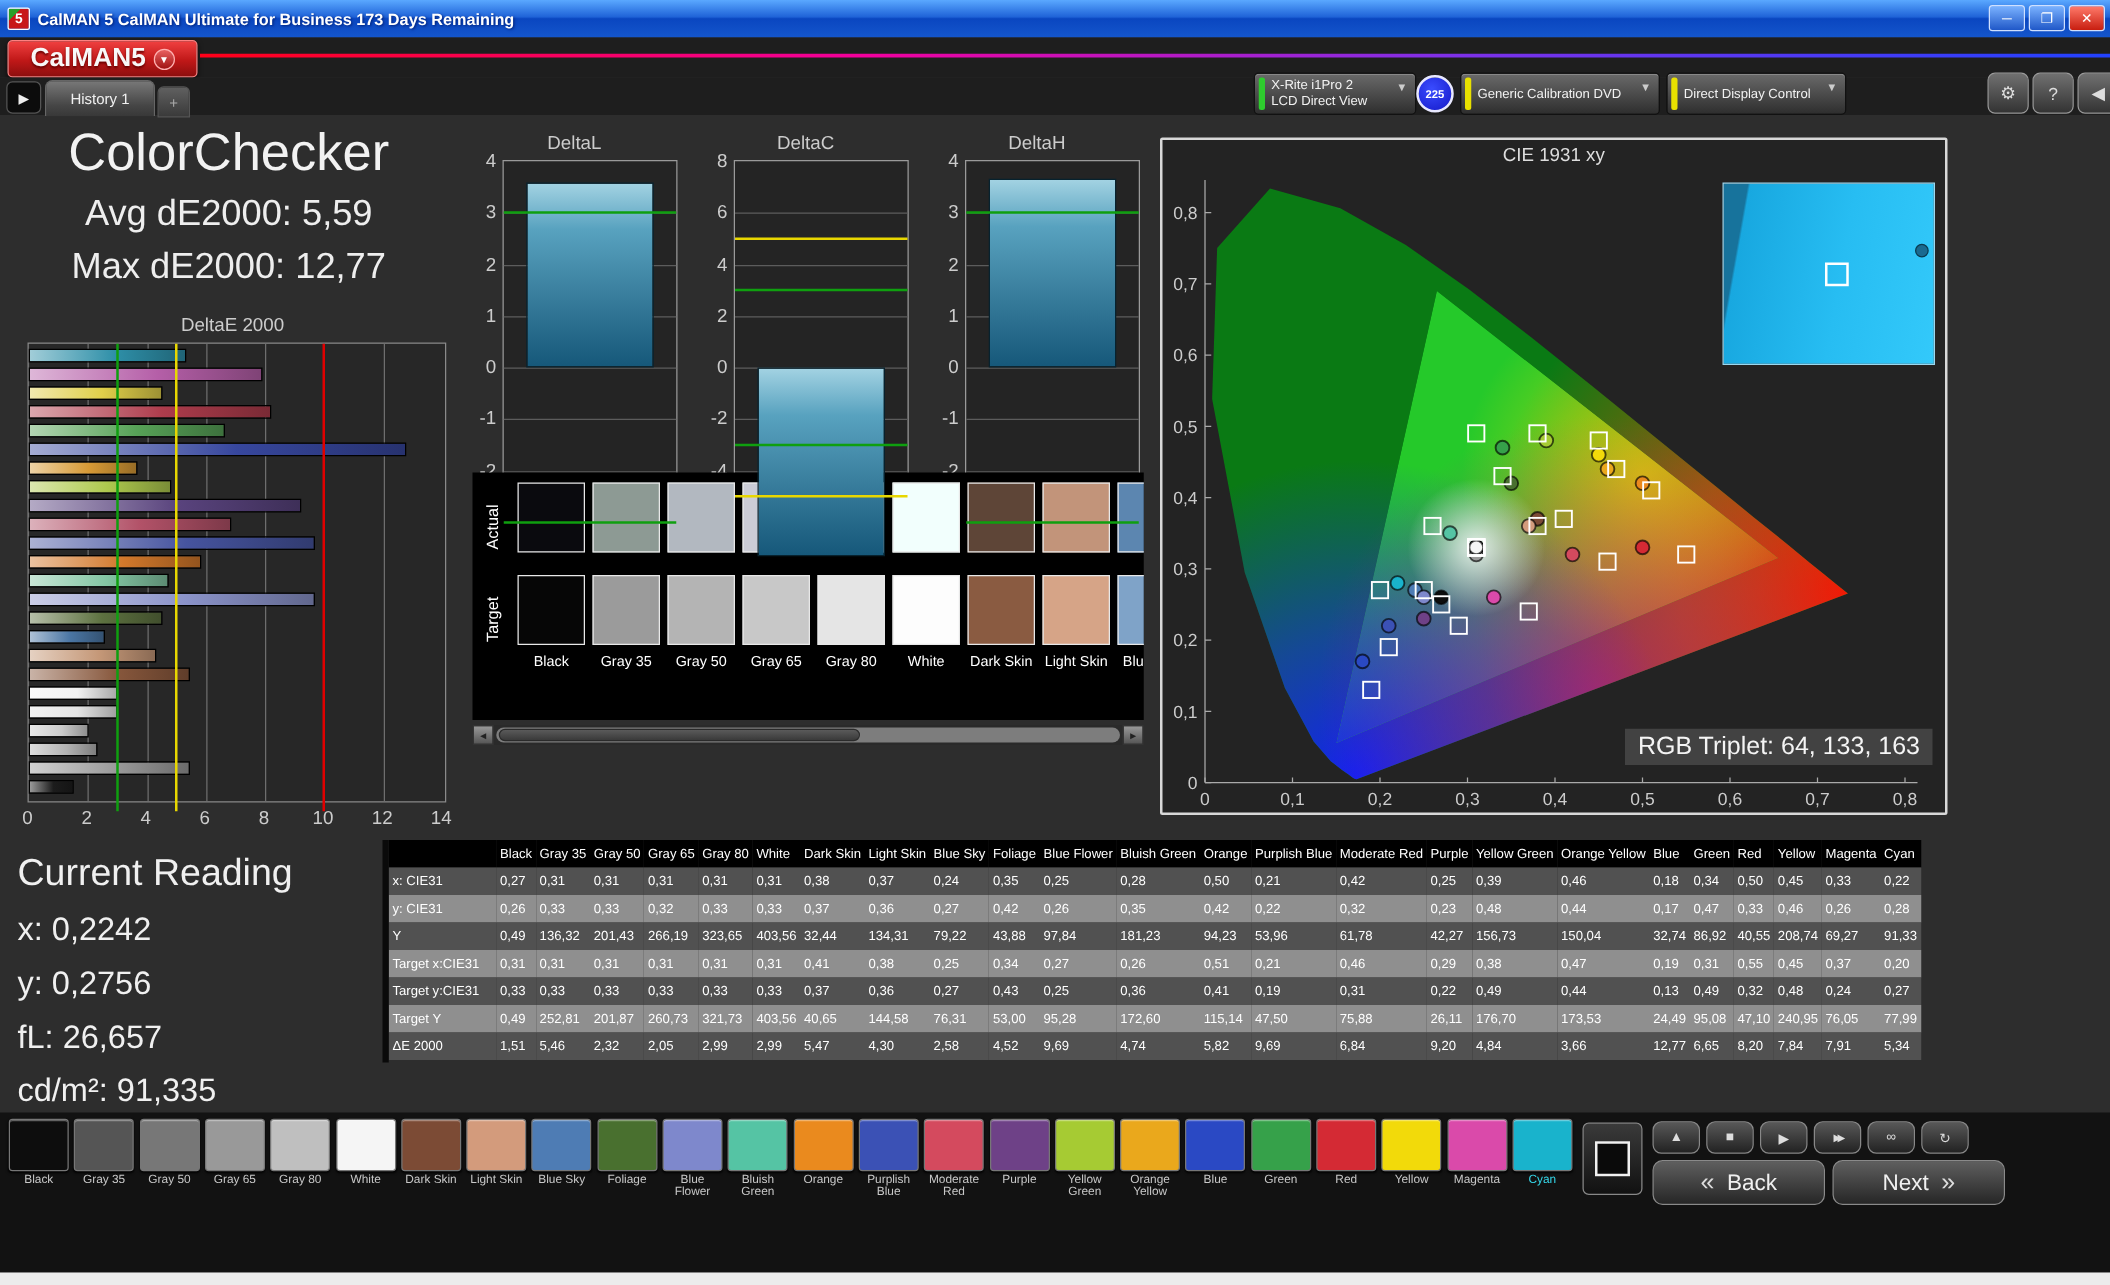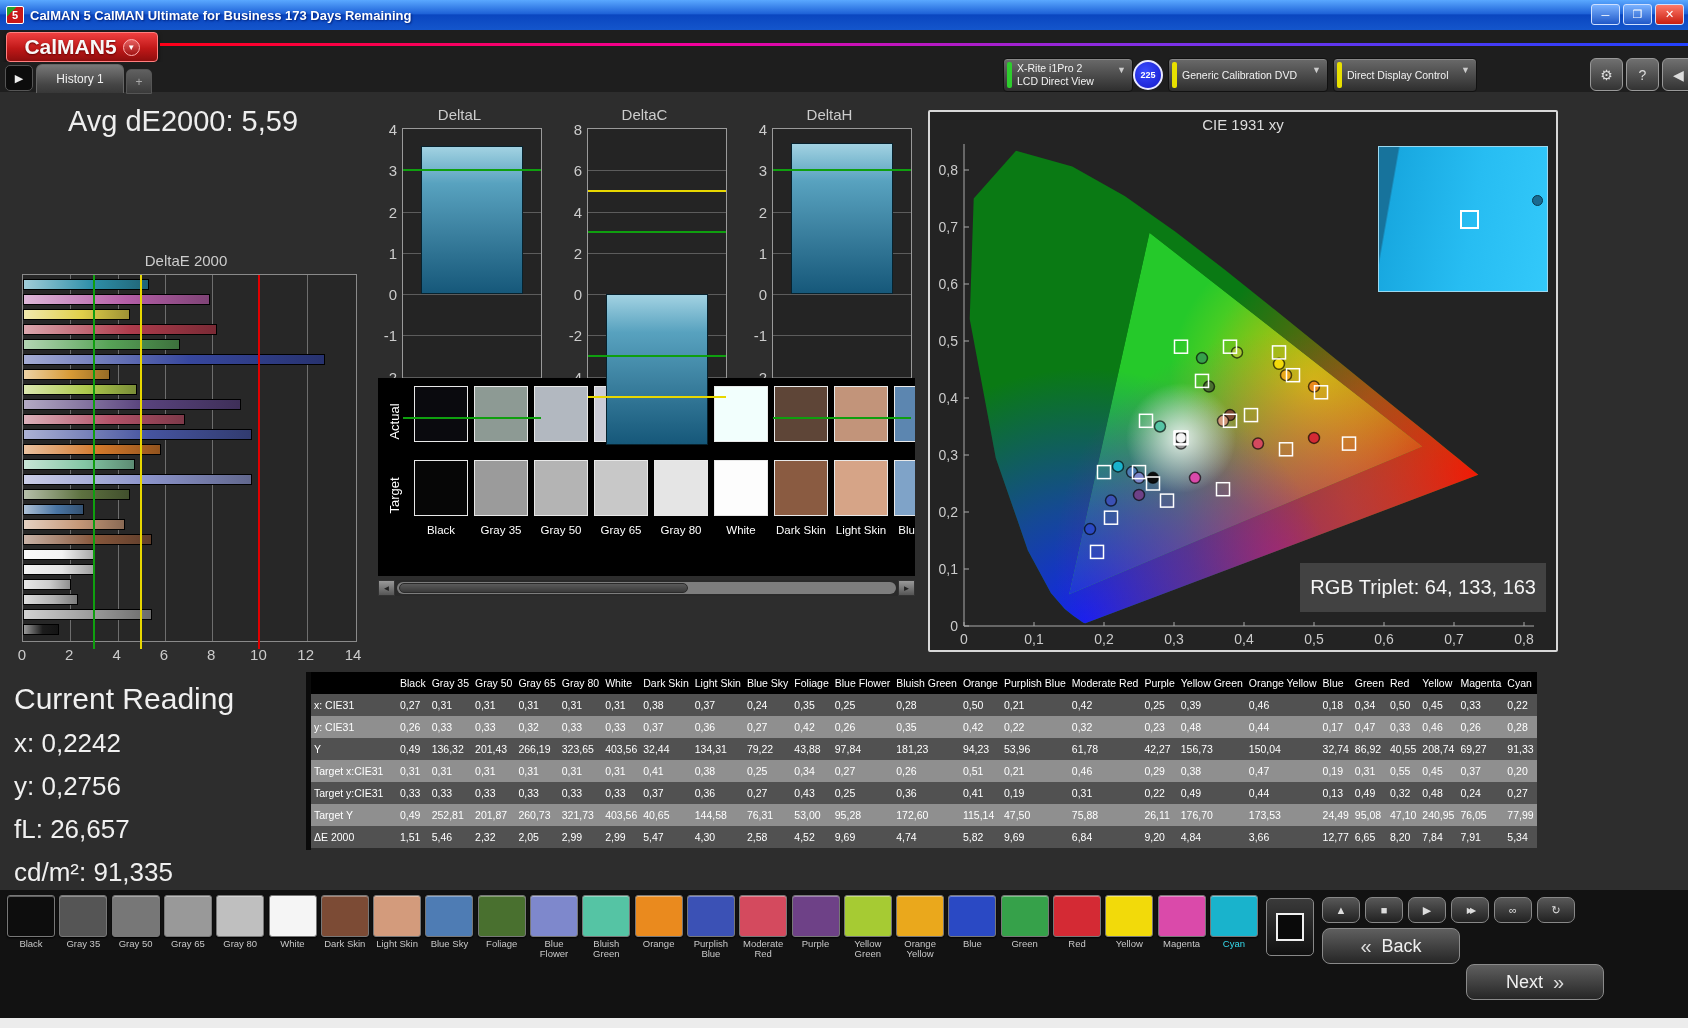--- a/index.html
+++ b/index.html
@@ -92,21 +92,21 @@
   
   #ciepanel{position:absolute;left:928px;top:110px;width:630px;height:542px;background:#232323;
     border:2px solid #d8d8d8;border-radius:2px;box-sizing:border-box;}
   #cietitle{text-align:center;font-size:15px;color:#ddd;margin-top:4px;}
   #ciesvg{position:absolute;left:0px;top:22px;}
   #cieinset{position:absolute;left:448px;top:34px;width:168px;height:144px;border:1px solid #9ad8f0;
     background:linear-gradient(100deg,#17739c 0%,#17739c 10%,#18a8e0 11%,#27bdf2 55%,#33c9fa 100%);}
   #insetsq{position:absolute;left:48%;top:44%;width:15px;height:15px;border:2px solid #fff;}
   #insetdot{position:absolute;left:91%;top:33%;width:9px;height:9px;border-radius:50%;
     background:#1a6a90;border:1px solid #0a3a50;}
-  #rgbtriplet{position:absolute;right:10px;bottom:38px;background:rgba(70,70,70,.9);padding:13px 10px;
+  #rgbtriplet{position:absolute;right:10px;bottom:38px;background:rgba(70,70,70,.9);padding:3px 10px;
     font-size:20px;color:#f4f4f4;}
   
   #tablewrap{position:absolute;left:306px;top:672px;width:1282px;height:178px;overflow:hidden;
     border-left:5px solid #0a0a0a;}
   table{border-collapse:collapse;}
   th{background:#000;color:#fff;font-size:10.5px;font-weight:normal;padding:3px 3px;text-align:left;
     white-space:nowrap;height:16px;}
   td{font-size:10.5px;color:#fff;padding:2px 3px;white-space:nowrap;height:18px;}
   tr.dark td{background:#515151;}
   tr.light td{background:#8f8f8f;}
@@ -187,21 +187,23 @@
     <span>⚙</span>
   </div>
   <div class="sqbtn" style="left:1626px;">
     <span>?</span>
   </div>
   <div class="sqbtn" style="left:1662px;">
     <span>◀</span>
   </div>
 
   <div id="headline">
+    <div id="cctitle">ColorChecker</div>
     <div class="sumline">Avg dE2000: 5,59</div>
+    <div class="sumline">Max dE2000: 12,77</div>
   </div>
 
   <div id="dechart">
     <div class="charttitle" id="de-title">DeltaE 2000</div>
     <div id="de-wrap">
         <div class="vgrid" style="left: 47.2857px;"></div>
         <div class="vgrid" style="left: 94.5714px;"></div>
         <div class="vgrid" style="left: 141.857px;"></div>
         <div class="vgrid" style="left: 189.143px;"></div>
         <div class="vgrid" style="left: 236.429px;"></div>
@@ -758,21 +760,21 @@
           <span>∞</span>
         </div>
         <div class="tbtn">
           <span>↻</span>
         </div>
       </div>
     <div class="navbtn" style="left:1322px;width:136px;">
       <span class="chev">«</span>
       <span>Back</span>
     </div>
-    <div class="navbtn" style="left:1466px;width:136px;margin-top:36px;">
+    <div class="navbtn" style="left:1466px;width:136px;">
       <span>Next</span>
       <span class="chev">»</span>
     </div>
   <div class="bpatch" style="left: 6px;">
         <div class="bpswatch" style="background: rgb(13, 13, 13);"></div>
         <div class="bplabel">Black</div>
       </div>
       <div class="bpatch" style="left: 58.3px;">
         <div class="bpswatch" style="background: rgb(85, 85, 85);"></div>
         <div class="bplabel">Gray 35</div>

